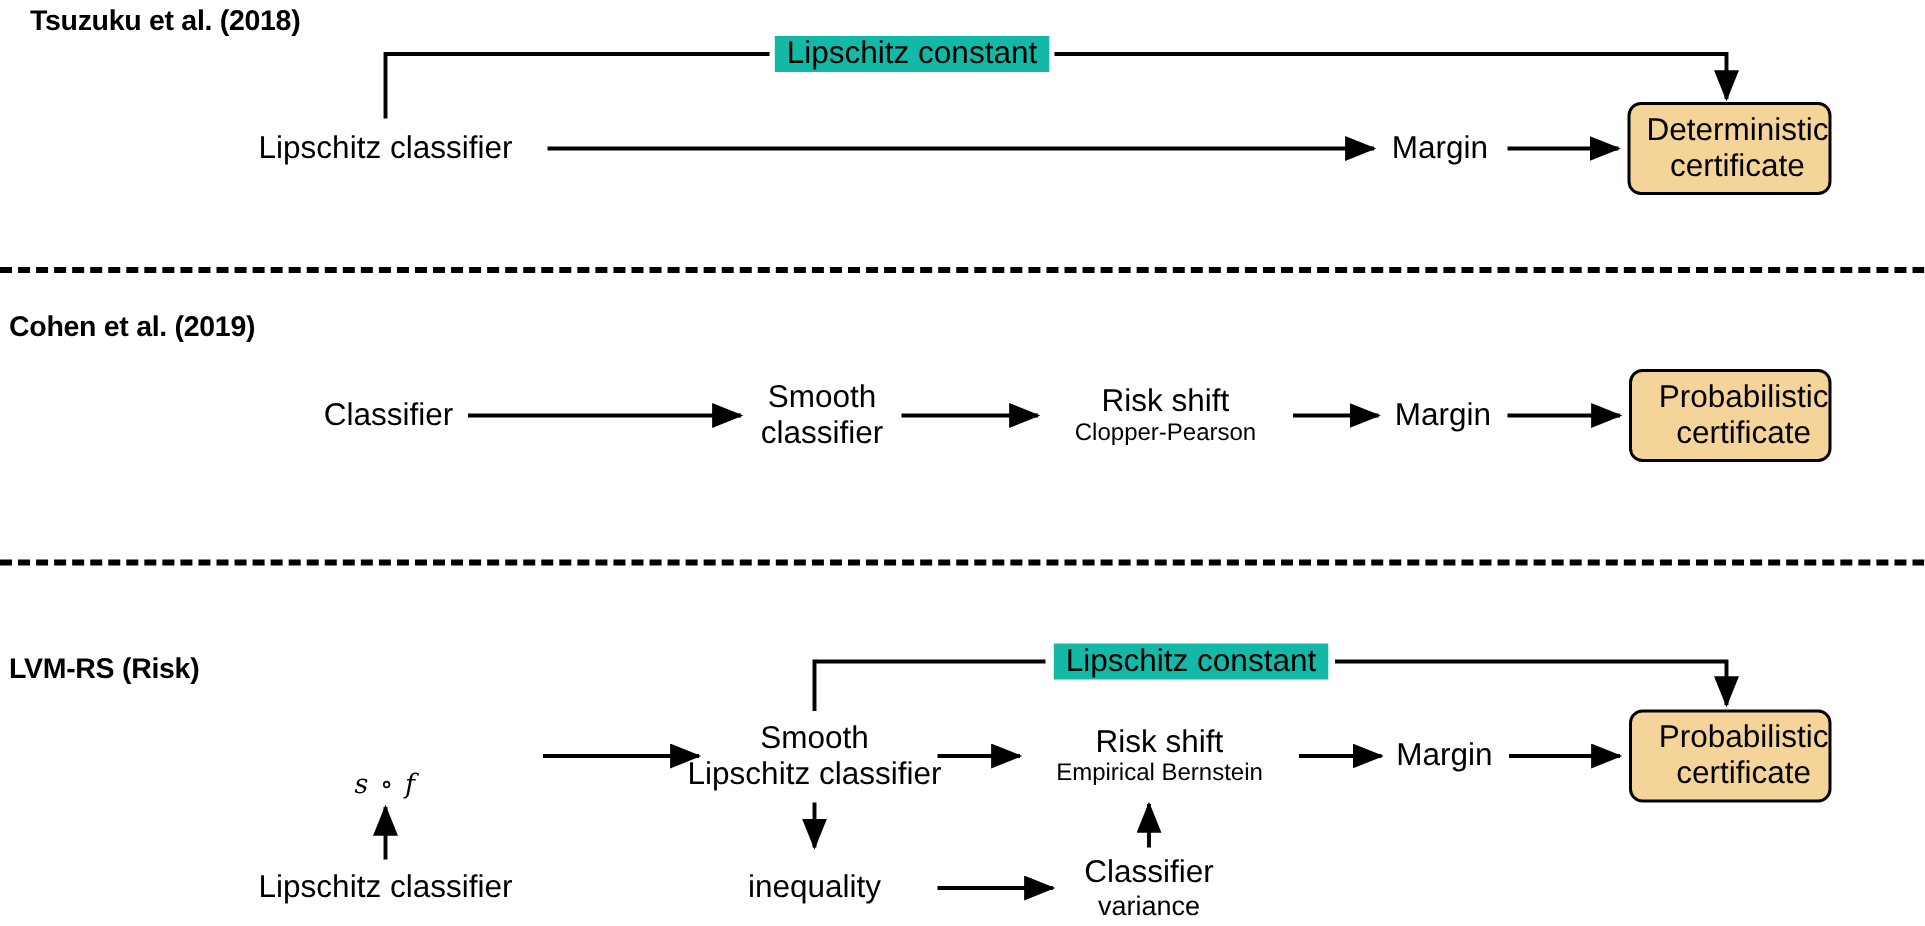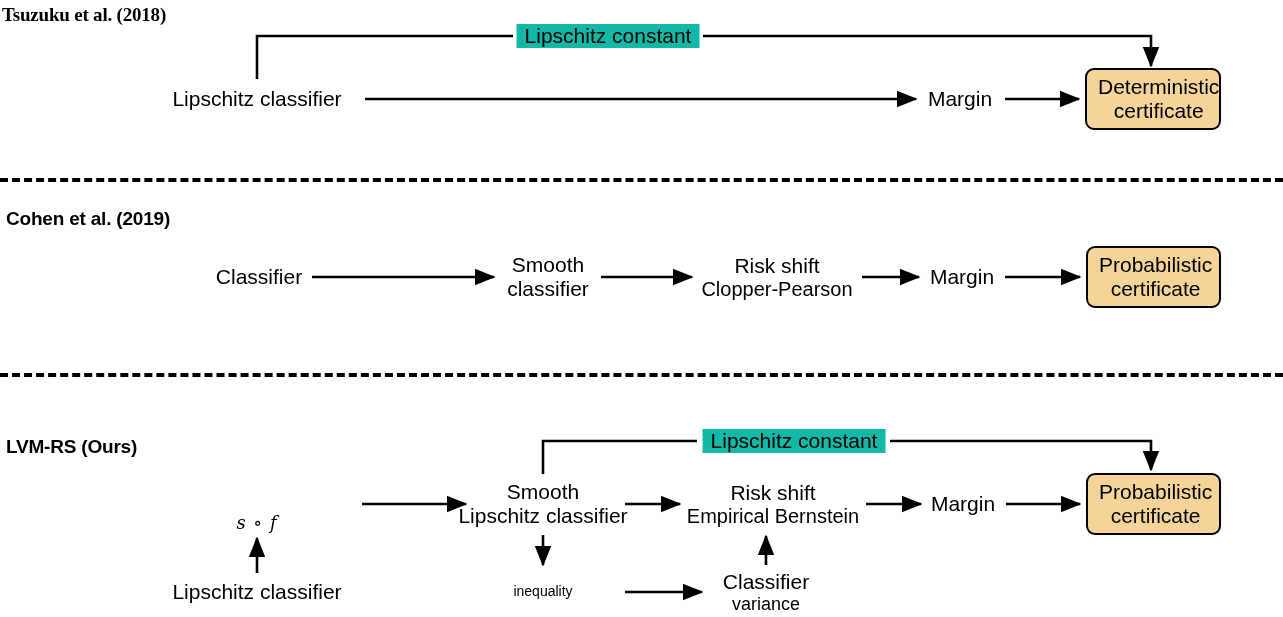--- a/index.html
+++ b/index.html
@@ -28,21 +28,21 @@
   .node {
     position: absolute;
     font-size: 21px;
     line-height: 1.12;
     text-align: center;
     white-space: nowrap;
     transform: translate(-50%, -50%);
   }
   .node .sub {
     display: block;
-    font-size: 20px;
+    font-size: 16px;
   }
   .node .math {
     display: block;
     font-family: "DejaVu Serif", serif;
     font-style: italic;
     font-size: 18px;
     letter-spacing: 1px;
     margin-top: 39px;
   }
   .edge-label {
@@ -55,24 +55,23 @@
   }
   .certbox {
     position: absolute;
     border: 2.5px solid #000000;
     border-radius: 9px;
     font-size: 21px;
     line-height: 1.15;
     text-align: center;
     display: flex;
     align-items: center;
-    justify-content: flex-start;
+    justify-content: flex-end;
     box-sizing: border-box;
     white-space: nowrap;
-    padding-left: 11px;
   }
   .divider {
     position: absolute;
     left: 0;
     width: 1283px;
     height: 0;
     border-top: 4px dashed #000000;
   }
   svg.wires {
     position: absolute;
@@ -123,21 +122,21 @@
 
     <line x1="625" y1="592" x2="702" y2="592" stroke="#000000" stroke-width="2.6" marker-end="url(#arrow)"></line>
 
     <line x1="766" y1="565" x2="766" y2="536" stroke="#000000" stroke-width="2.6" marker-end="url(#arrow)"></line>
 
     <line x1="866" y1="504" x2="921" y2="504" stroke="#000000" stroke-width="2.6" marker-end="url(#arrow)"></line>
 
     <line x1="1006" y1="504" x2="1080" y2="504" stroke="#000000" stroke-width="2.6" marker-end="url(#arrow)"></line>
   </svg>
 
-  <div class="section-title" style="left:2px; top:4px;font-family:Liberation Serif, serif;">Tsuzuku et al. (2018)</div>
+  <div class="section-title" style="left:20px; top:4px;">Tsuzuku et al. (2018)</div>
 
   <div class="edge-label" style="left:608px; top:36px;">Lipschitz constant</div>
 
   <div class="node" style="left:257px; top:99px;">Lipschitz classifier</div>
 
   <div class="node" style="left:960px; top:99px;">Margin</div>
 
   <div class="certbox" style="left:1085px; top:68px; width:136px; height:62px; background:#f5d49a;">
     <span>
       <span>Deterministic</span><br>
@@ -165,37 +164,37 @@
 
   <div class="certbox" style="left:1086px; top:246px; width:135px; height:62px; background:#f5d49a;">
     <span>
       <span>Probabilistic</span><br>
       <span>certificate</span>
     </span>
   </div>
 
   <div class="divider" style="top:373px;"></div>
 
-  <div class="section-title" style="left:6px; top:436px;">LVM-RS (Ours)</div>
+  <div class="section-title" style="left:6px; top:436px;">LVM-RS (Risk)</div>
 
   <div class="edge-label" style="left:794px; top:441px;">Lipschitz constant</div>
 
   <div class="node" style="left:257px; top:504px;">
     <span class="math">s ∘ f</span>
   </div>
 
   <div class="node" style="left:257px; top:592px;">Lipschitz classifier</div>
 
   <div class="node" style="left:543px; top:504px;">
     <span>Smooth</span>
     <span class="sub" style="font-size:21px;">Lipschitz classifier</span>
   </div>
 
   <div class="node" style="left:543px; top:592px;">
-    <span class="sub" style="font-size:14px;">inequality</span>
+    <span class="sub" style="font-size:21px;">inequality</span>
   </div>
 
   <div class="node" style="left:766px; top:592px;">
     <span>Classifier</span>
     <span class="sub" style="font-size:18px;">variance</span>
   </div>
 
   <div class="node" style="left:773px; top:504px;">
     <span>Risk shift</span>
     <span class="sub">Empirical Bernstein</span>

